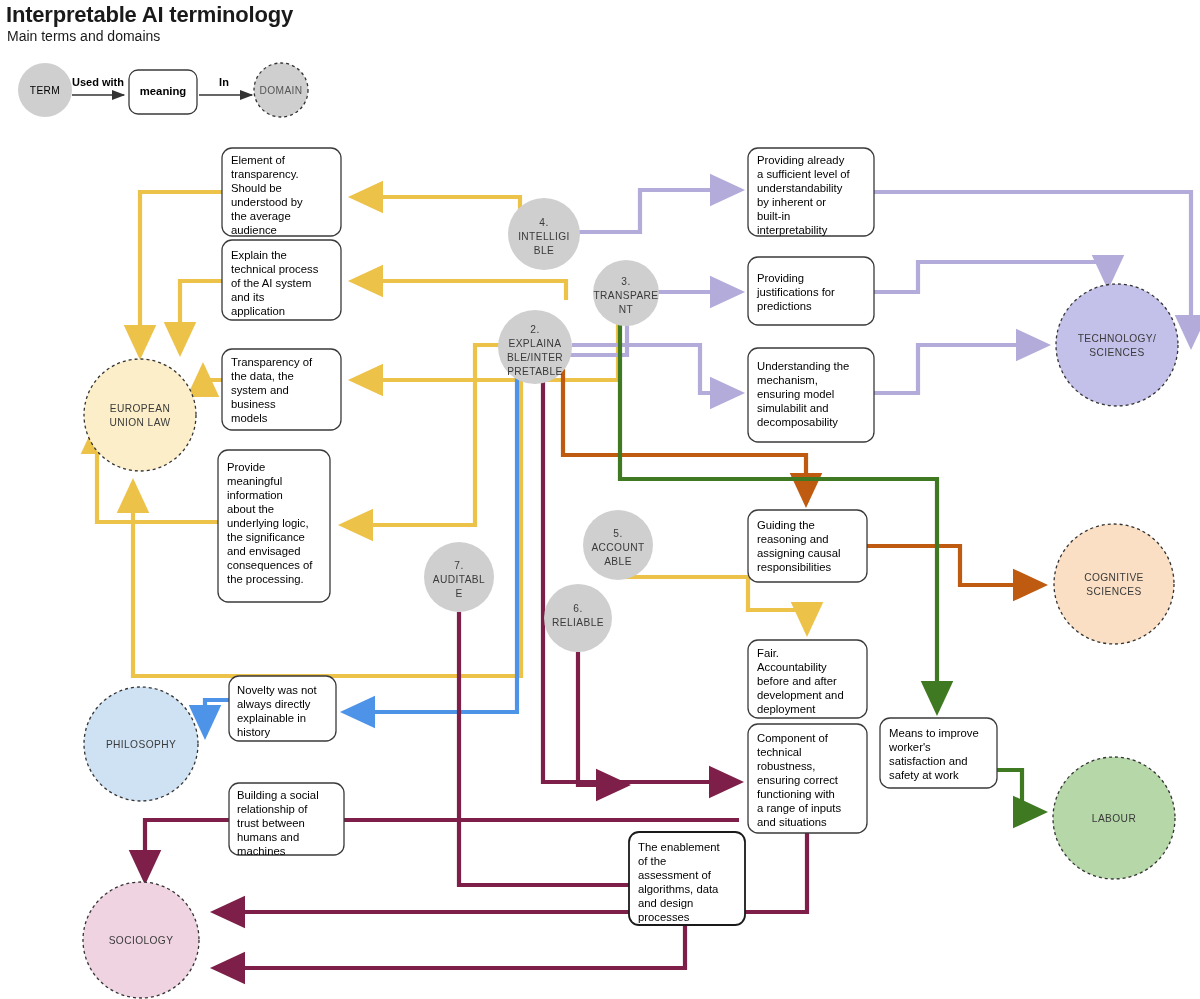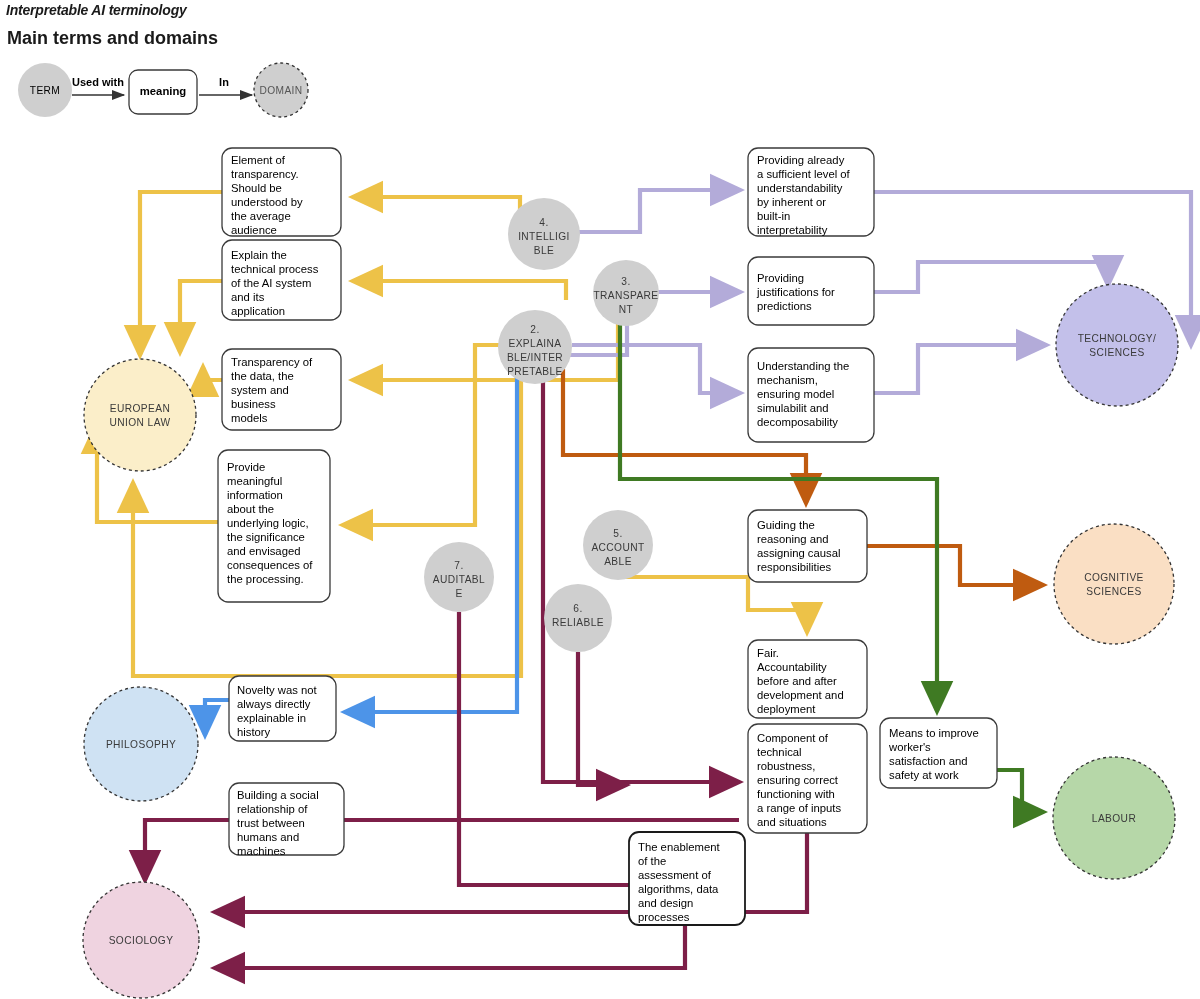--- a/index.html
+++ b/index.html
@@ -1,18 +1,18 @@
 <!DOCTYPE html>
 <html><head>
 <meta charset="utf-8">
 <style>
   html,body{margin:0;padding:0;background:#ffffff;}
   body{width:1200px;height:999px;font-family:"Liberation Sans",sans-serif;color:#1a1a1a;position:relative;overflow:hidden;}
-  #title{position:absolute;left:6px;top:2px;font-size:14px;font-weight:bold;letter-spacing:-0.2px;font-style:italic;}
-  #subtitle{position:absolute;left:7px;top:28px;font-size:18px;font-weight:bold;}
+  #title{position:absolute;left:6px;top:2px;font-size:22px;font-weight:bold;letter-spacing:-0.2px;}
+  #subtitle{position:absolute;left:7px;top:28px;font-size:14px;font-weight:normal;}
   svg{position:absolute;left:0;top:0;}
   .boxtext{font-size:11.3px;}
   .circtext{font-size:10.2px;letter-spacing:.4px;}
   .legtext{font-size:11px;font-weight:bold;}
 </style>
 </head>
 <body>
 
 <div id="title">Interpretable AI terminology</div>
 <div id="subtitle">Main terms and domains</div>

